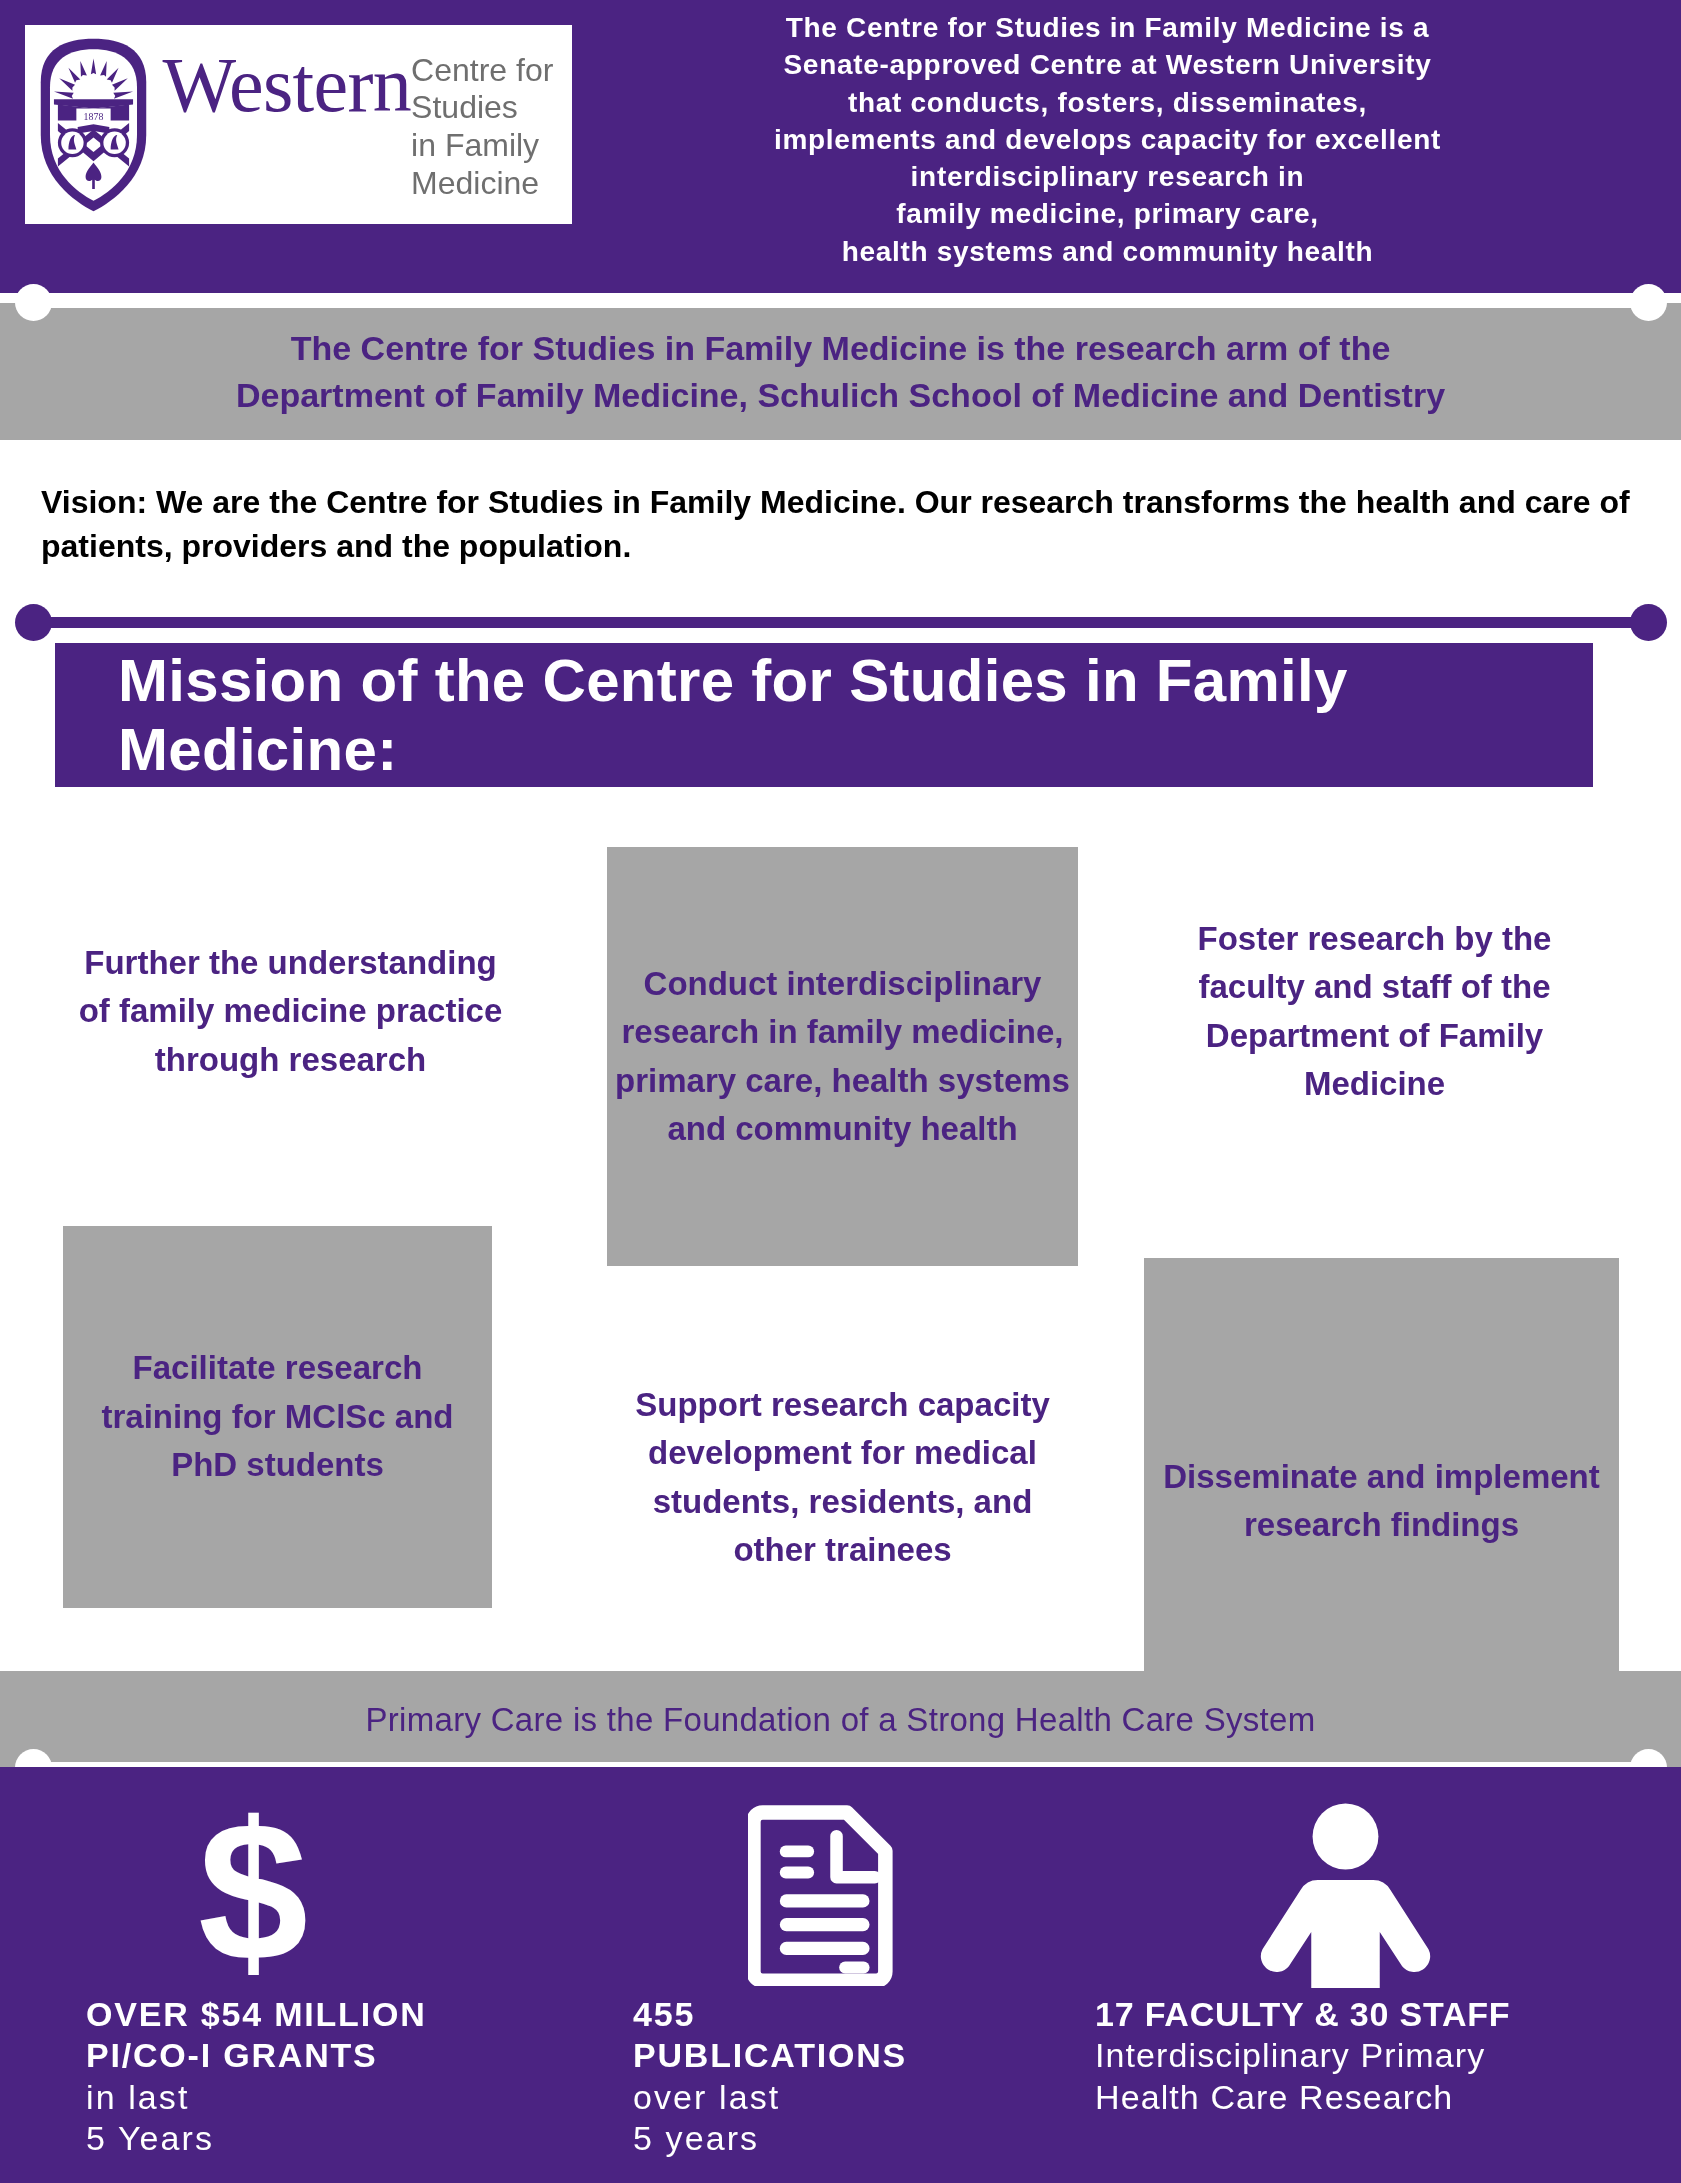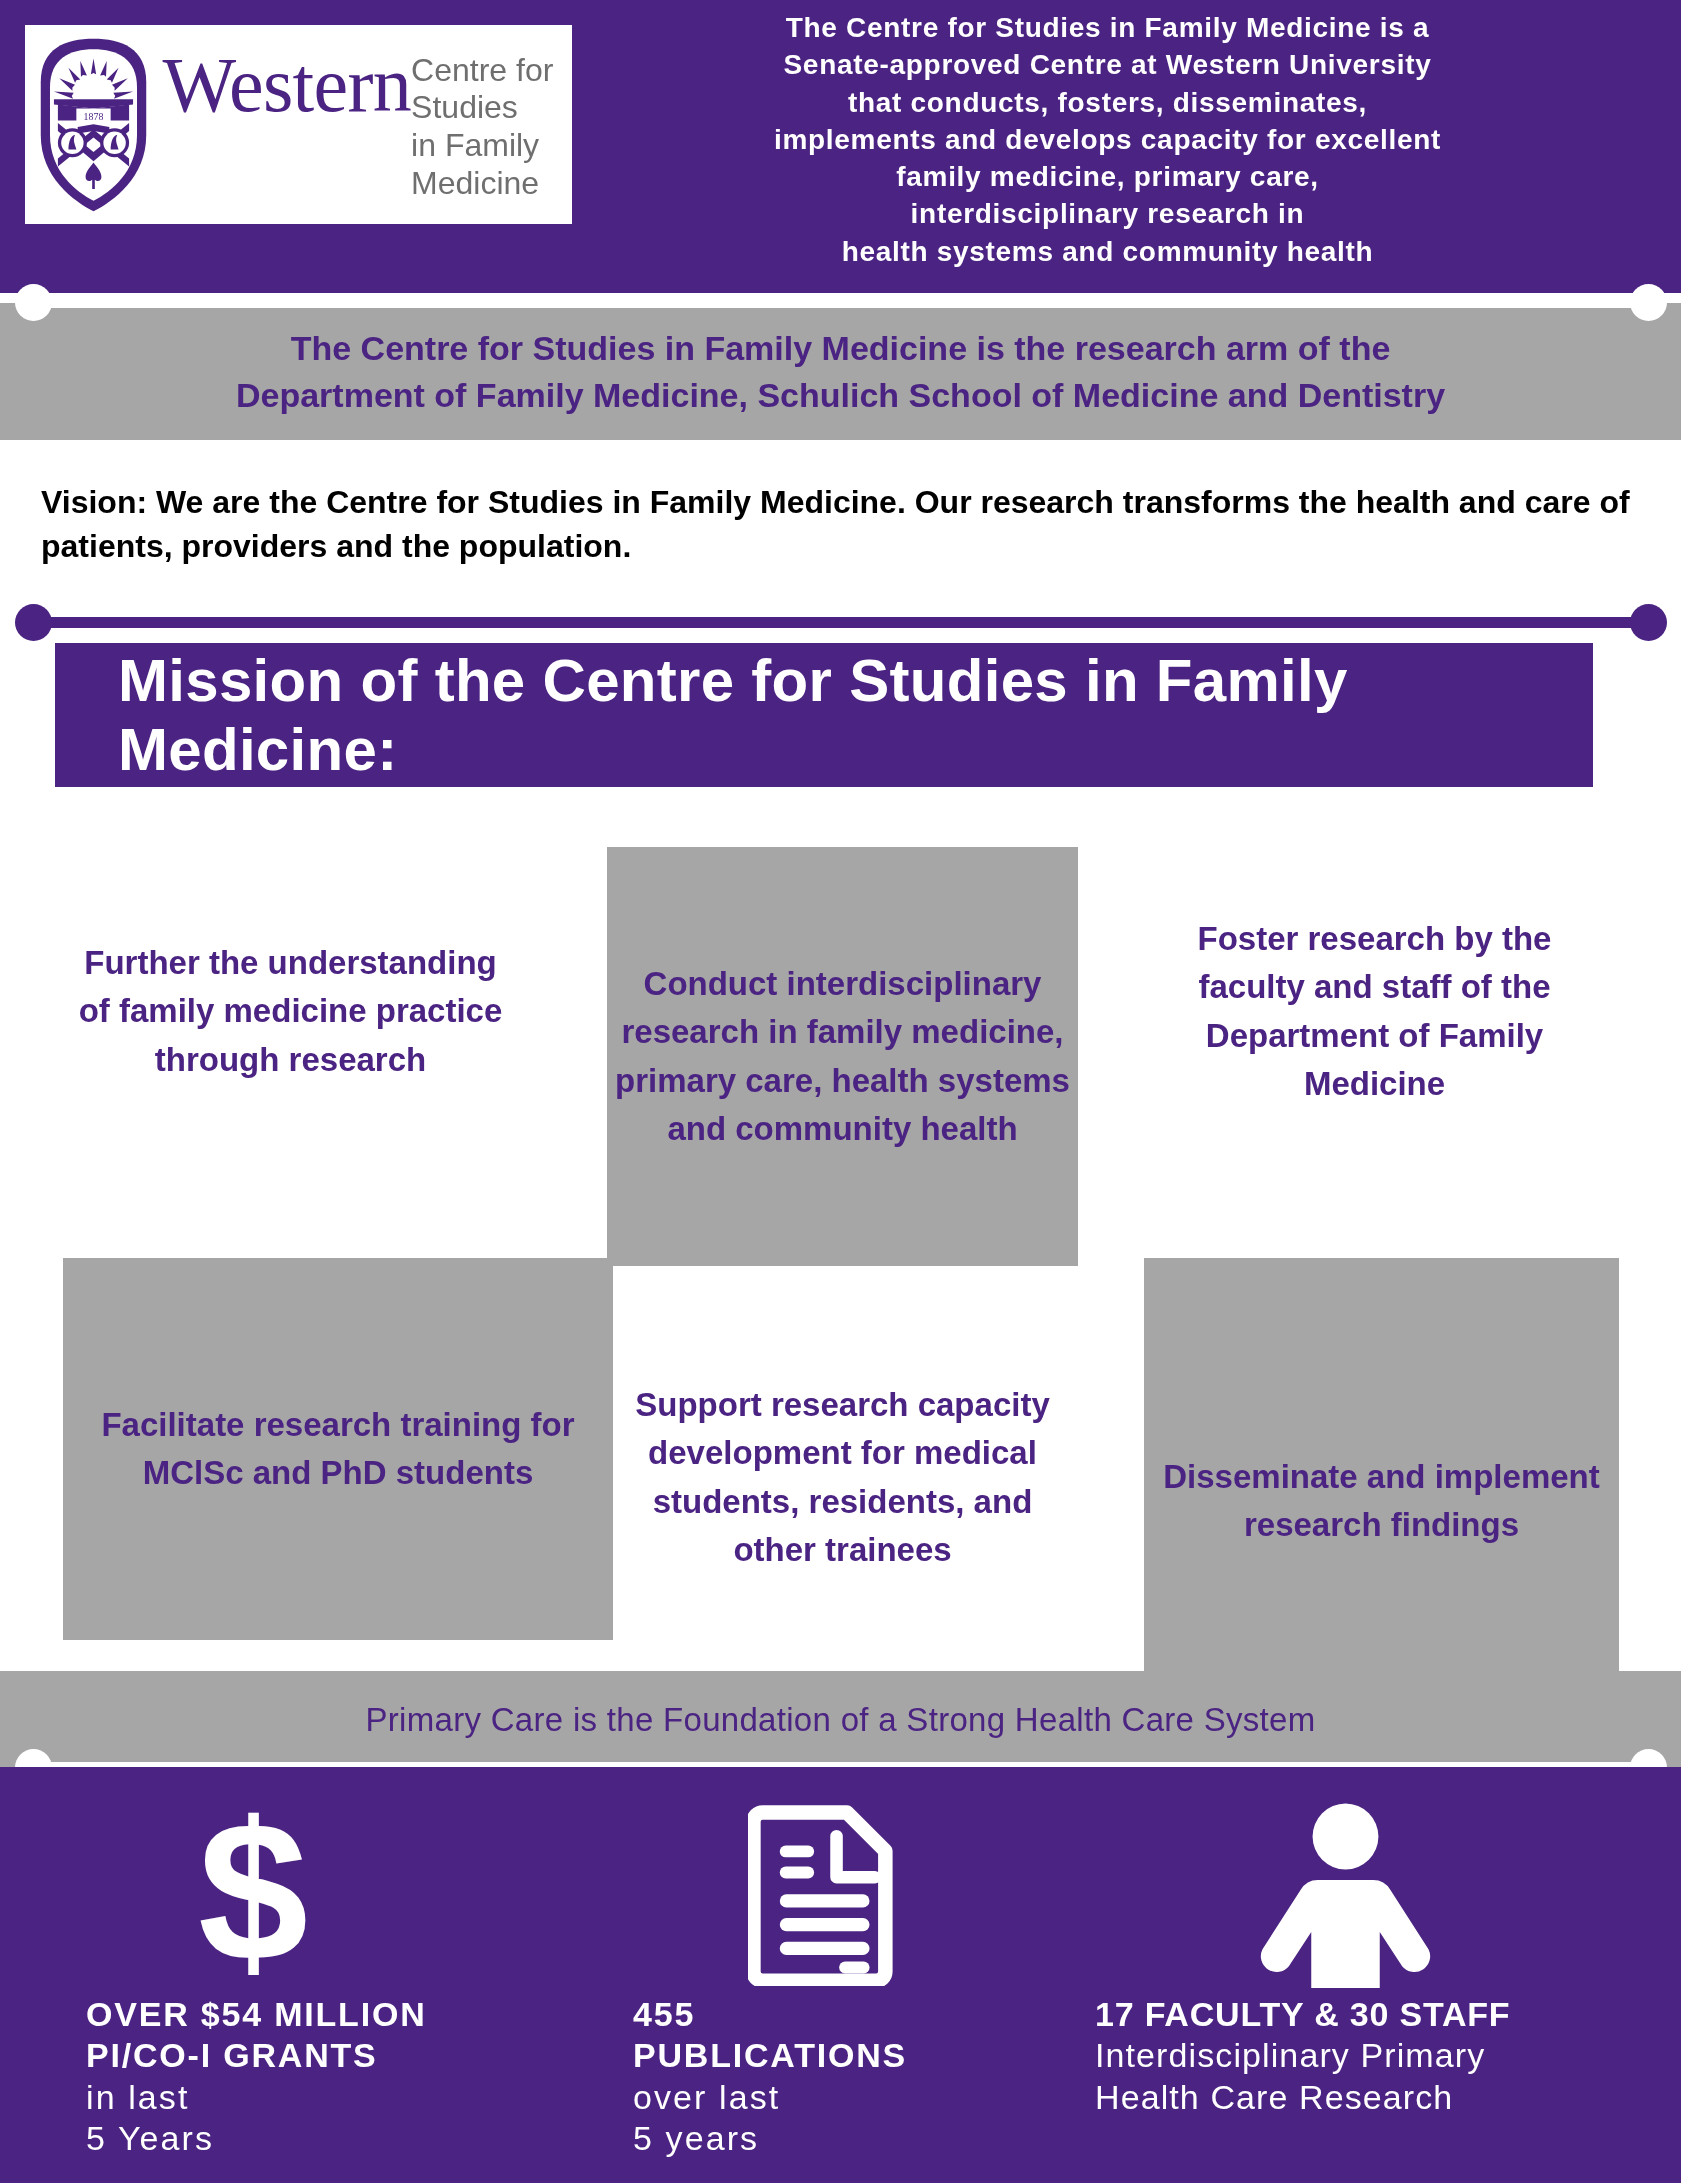--- a/index.html
+++ b/index.html
@@ -164,21 +164,21 @@
     padding: 5.3px 8px;
   }
   .m-cell.gray { background: #A6A6A6; }
 
   
   #m-further   { left: 63px;  top: 837px; width: 455px;  height: 349px; }
   #m-conduct   { left: 607px; top: 847px; width: 471px;  height: 419px; }
   #m-foster    { left: 1147px; top: 837px; width: 455px; height: 349px; }
 
   
-  #m-facilitate { left: 63px;  top: 1258px; width: 550px; height: 382px; }
+  #m-facilitate { left: 63px;  top: 1226px; width: 429px; height: 382px; }
   #m-support    { left: 607px; top: 1283px; width: 471px; height: 389px; }
   #m-disseminate{ left: 1144px; top: 1258px; width: 475px; height: 486px; }
 
   
   .primary-banner {
     position: absolute;
     left: 0; top: 1671px;
     width: 1681px; height: 98px;
     background: #A6A6A6;
     display: flex;
@@ -300,22 +300,22 @@
           <div>in Family Medicine</div>
         </div>
       </div>
     </div>
 
     <div class="header-text">
       <div>The Centre for Studies in Family Medicine is a</div>
       <div>Senate-approved Centre at Western University</div>
       <div>that conducts, fosters, disseminates,</div>
       <div>implements and develops capacity for excellent</div>
+      <div>interdisciplinary research in</div>
       <div>family medicine, primary care,</div>
-      <div>interdisciplinary research in</div>
       <div>health systems and community health</div>
     </div>
   </div>
 
   <div class="gray-banner">
     <div class="gray-banner-text">
       <div>The Centre for Studies in Family Medicine is the research arm of the</div>
       <div>Department of Family Medicine, Schulich School of Medicine and Dentistry</div>
     </div>
   </div>

